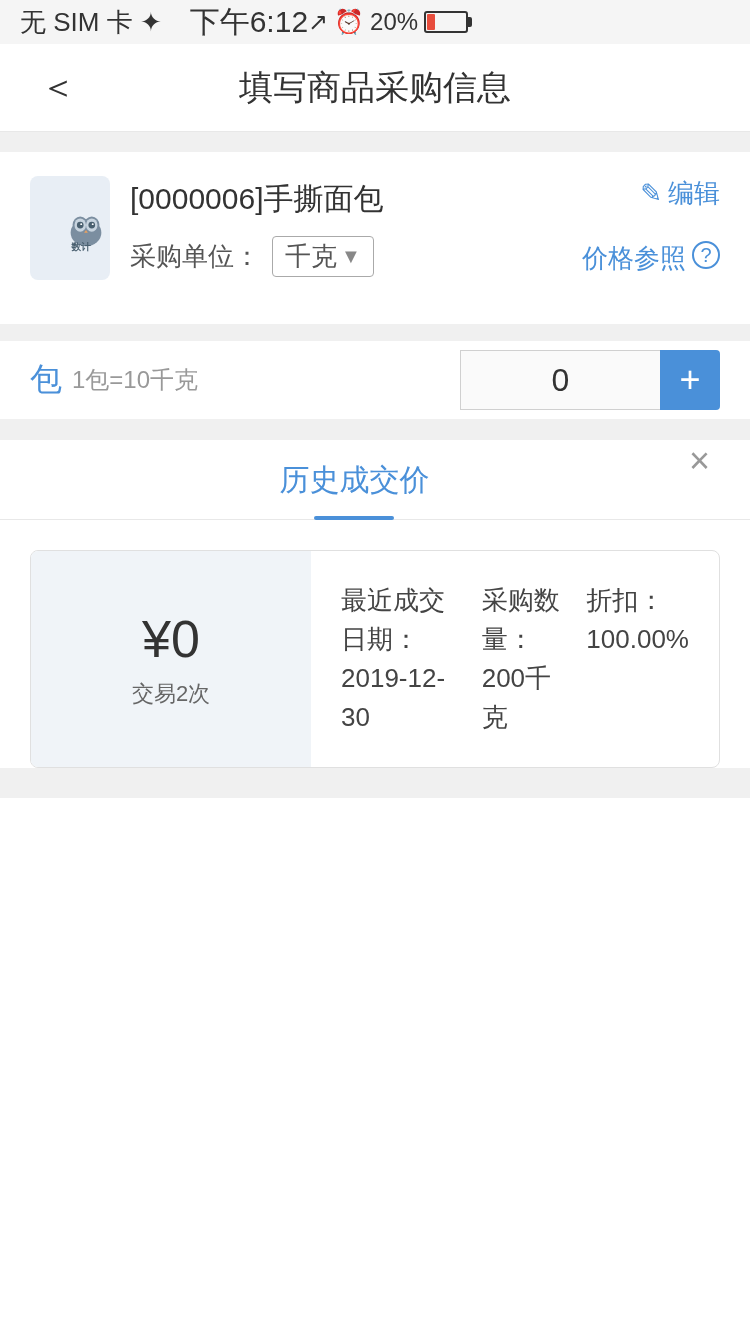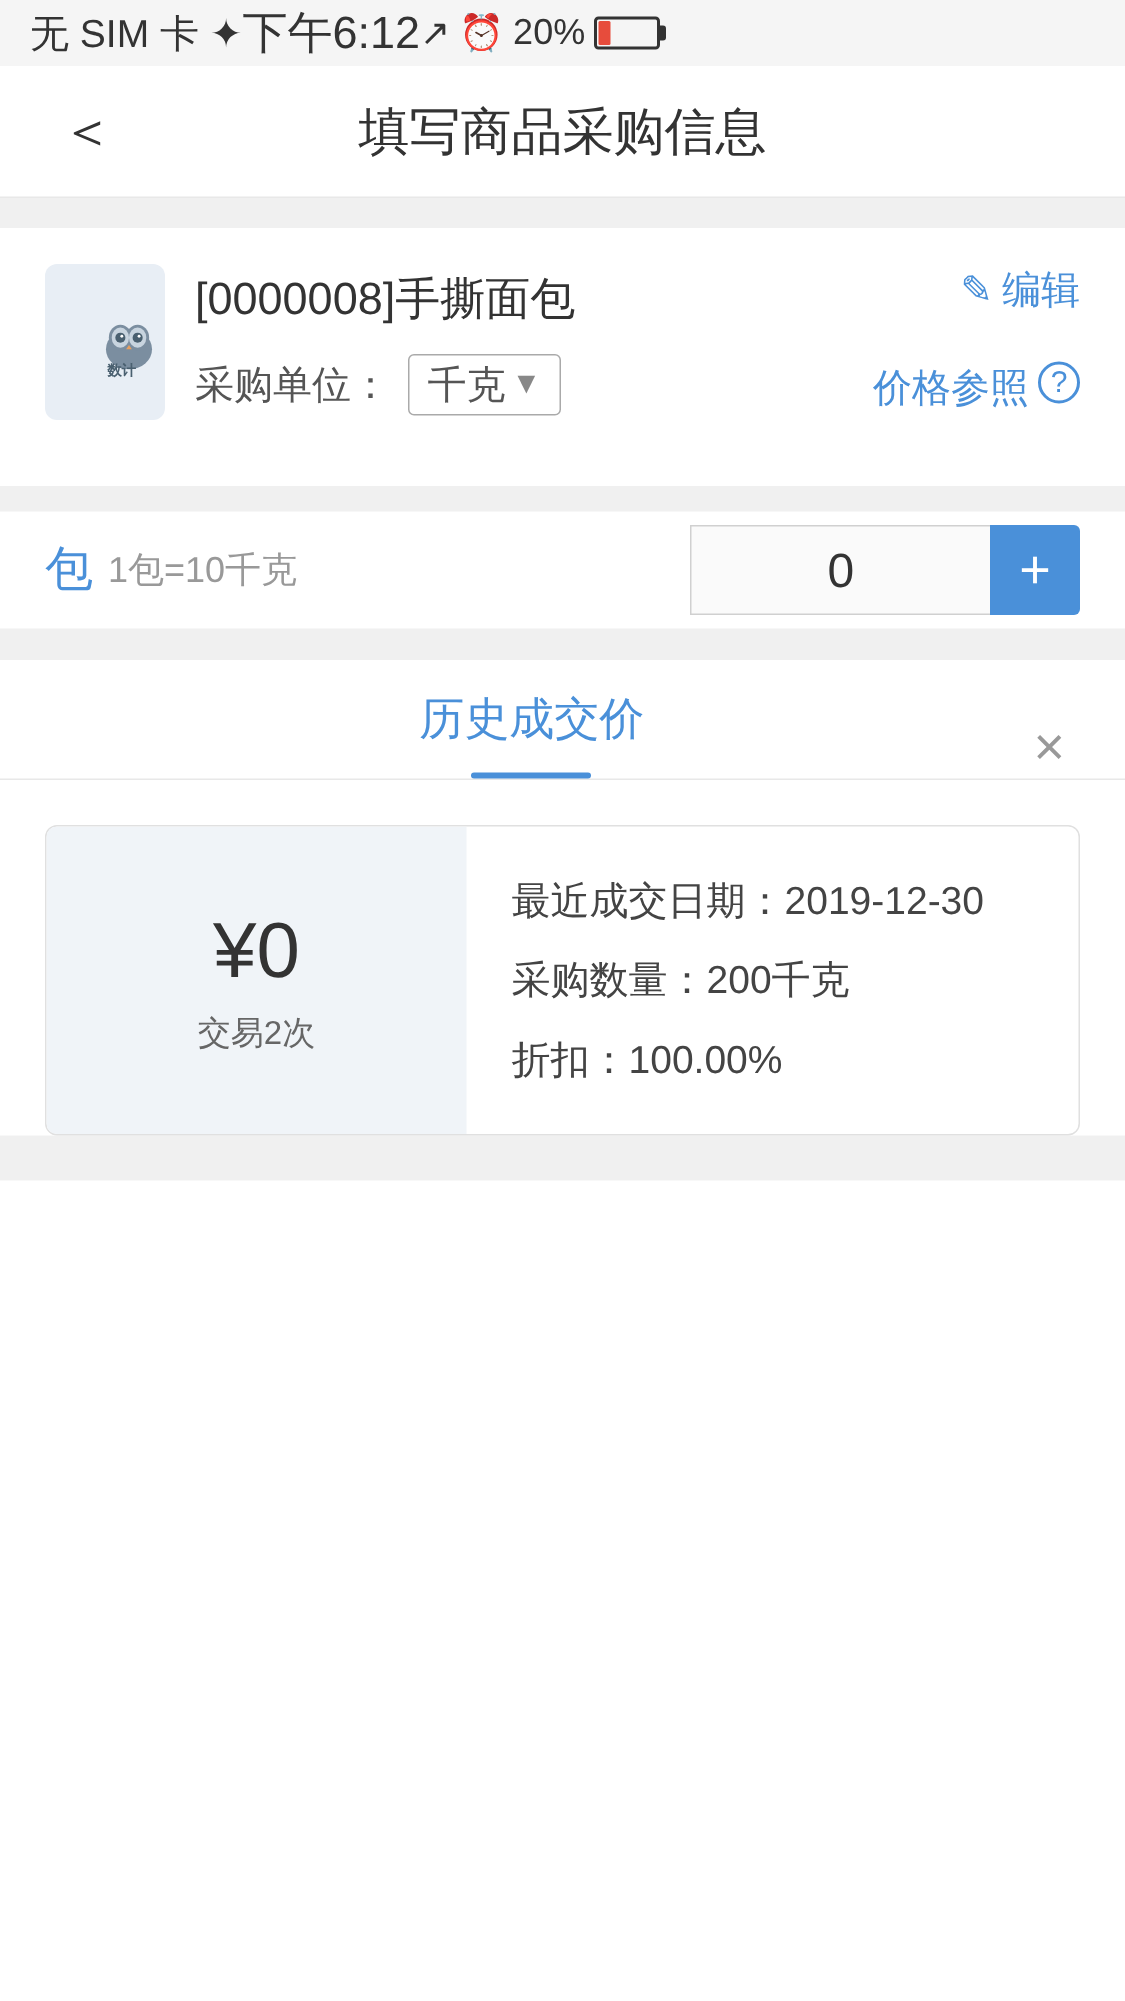--- a/index.html
+++ b/index.html
@@ -27,20 +27,21 @@
       display: flex;
       align-items: center;
       gap: 8px;
       font-size: 26px;
       color: #333;
     }
     .status-center {
       font-size: 30px;
       font-weight: 500;
       color: #333;
+      margin-left: 28px;
     }
     .status-right {
       display: flex;
       align-items: center;
       gap: 6px;
       font-size: 24px;
       color: #333;
     }
     .battery-icon {
       width: 44px;
@@ -232,21 +233,21 @@
       border-radius: 0 4px 4px 0;
     }
 
     
     .tab-section {
       background: #fff;
       margin-top: 20px;
     }
     .tab-header {
       display: flex;
-      align-items: flex-end;
+      align-items: flex-start;
       padding: 0 30px;
       border-bottom: 1px solid #e8e8e8;
       height: 80px;
     }
     .tab-item {
       flex: 1;
       display: flex;
       flex-direction: column;
       align-items: center;
       justify-content: center;
@@ -303,21 +304,21 @@
       margin-bottom: 10px;
     }
     .transaction-count {
       font-size: 22px;
       color: #666;
     }
     .transaction-right {
       flex: 1;
       padding: 30px 30px;
       display: flex;
-      flex-direction: column;
+      flex-direction: row;
       justify-content: center;
       gap: 14px;
     }
     .transaction-detail-row {
       font-size: 26px;
       color: #444;
       line-height: 1.5;
     }
 
     
@@ -362,21 +363,21 @@
           <ellipse cx="31" cy="22" rx="6" ry="7" fill="#c8d4df"></ellipse>
           <circle cx="19" cy="22" r="3.5" fill="#4a6070"></circle>
           <circle cx="31" cy="22" r="3.5" fill="#4a6070"></circle>
           <circle cx="20" cy="21" r="1" fill="white"></circle>
           <circle cx="32" cy="21" r="1" fill="white"></circle>
           <polygon points="25,27 23,30 27,30" fill="#e8a060"></polygon>
           <text x="10" y="48" font-size="10" fill="#4a6070" font-weight="bold">数计</text>
         </svg>
       </div>
       <div class="product-name-block">
-        <div class="product-name">[0000008]手撕面包</div>
+        <div class="product-name">[0000006]手撕面包</div>
         <div class="purchase-unit-row">
           <span>采购单位：</span>
           <div class="unit-tag">
             <span>千克</span>
             <span class="unit-arrow">▼</span>
           </div>
         </div>
       </div>
     </div>
     <div style="display:flex; flex-direction:column; align-items:flex-end; gap:30px;">

